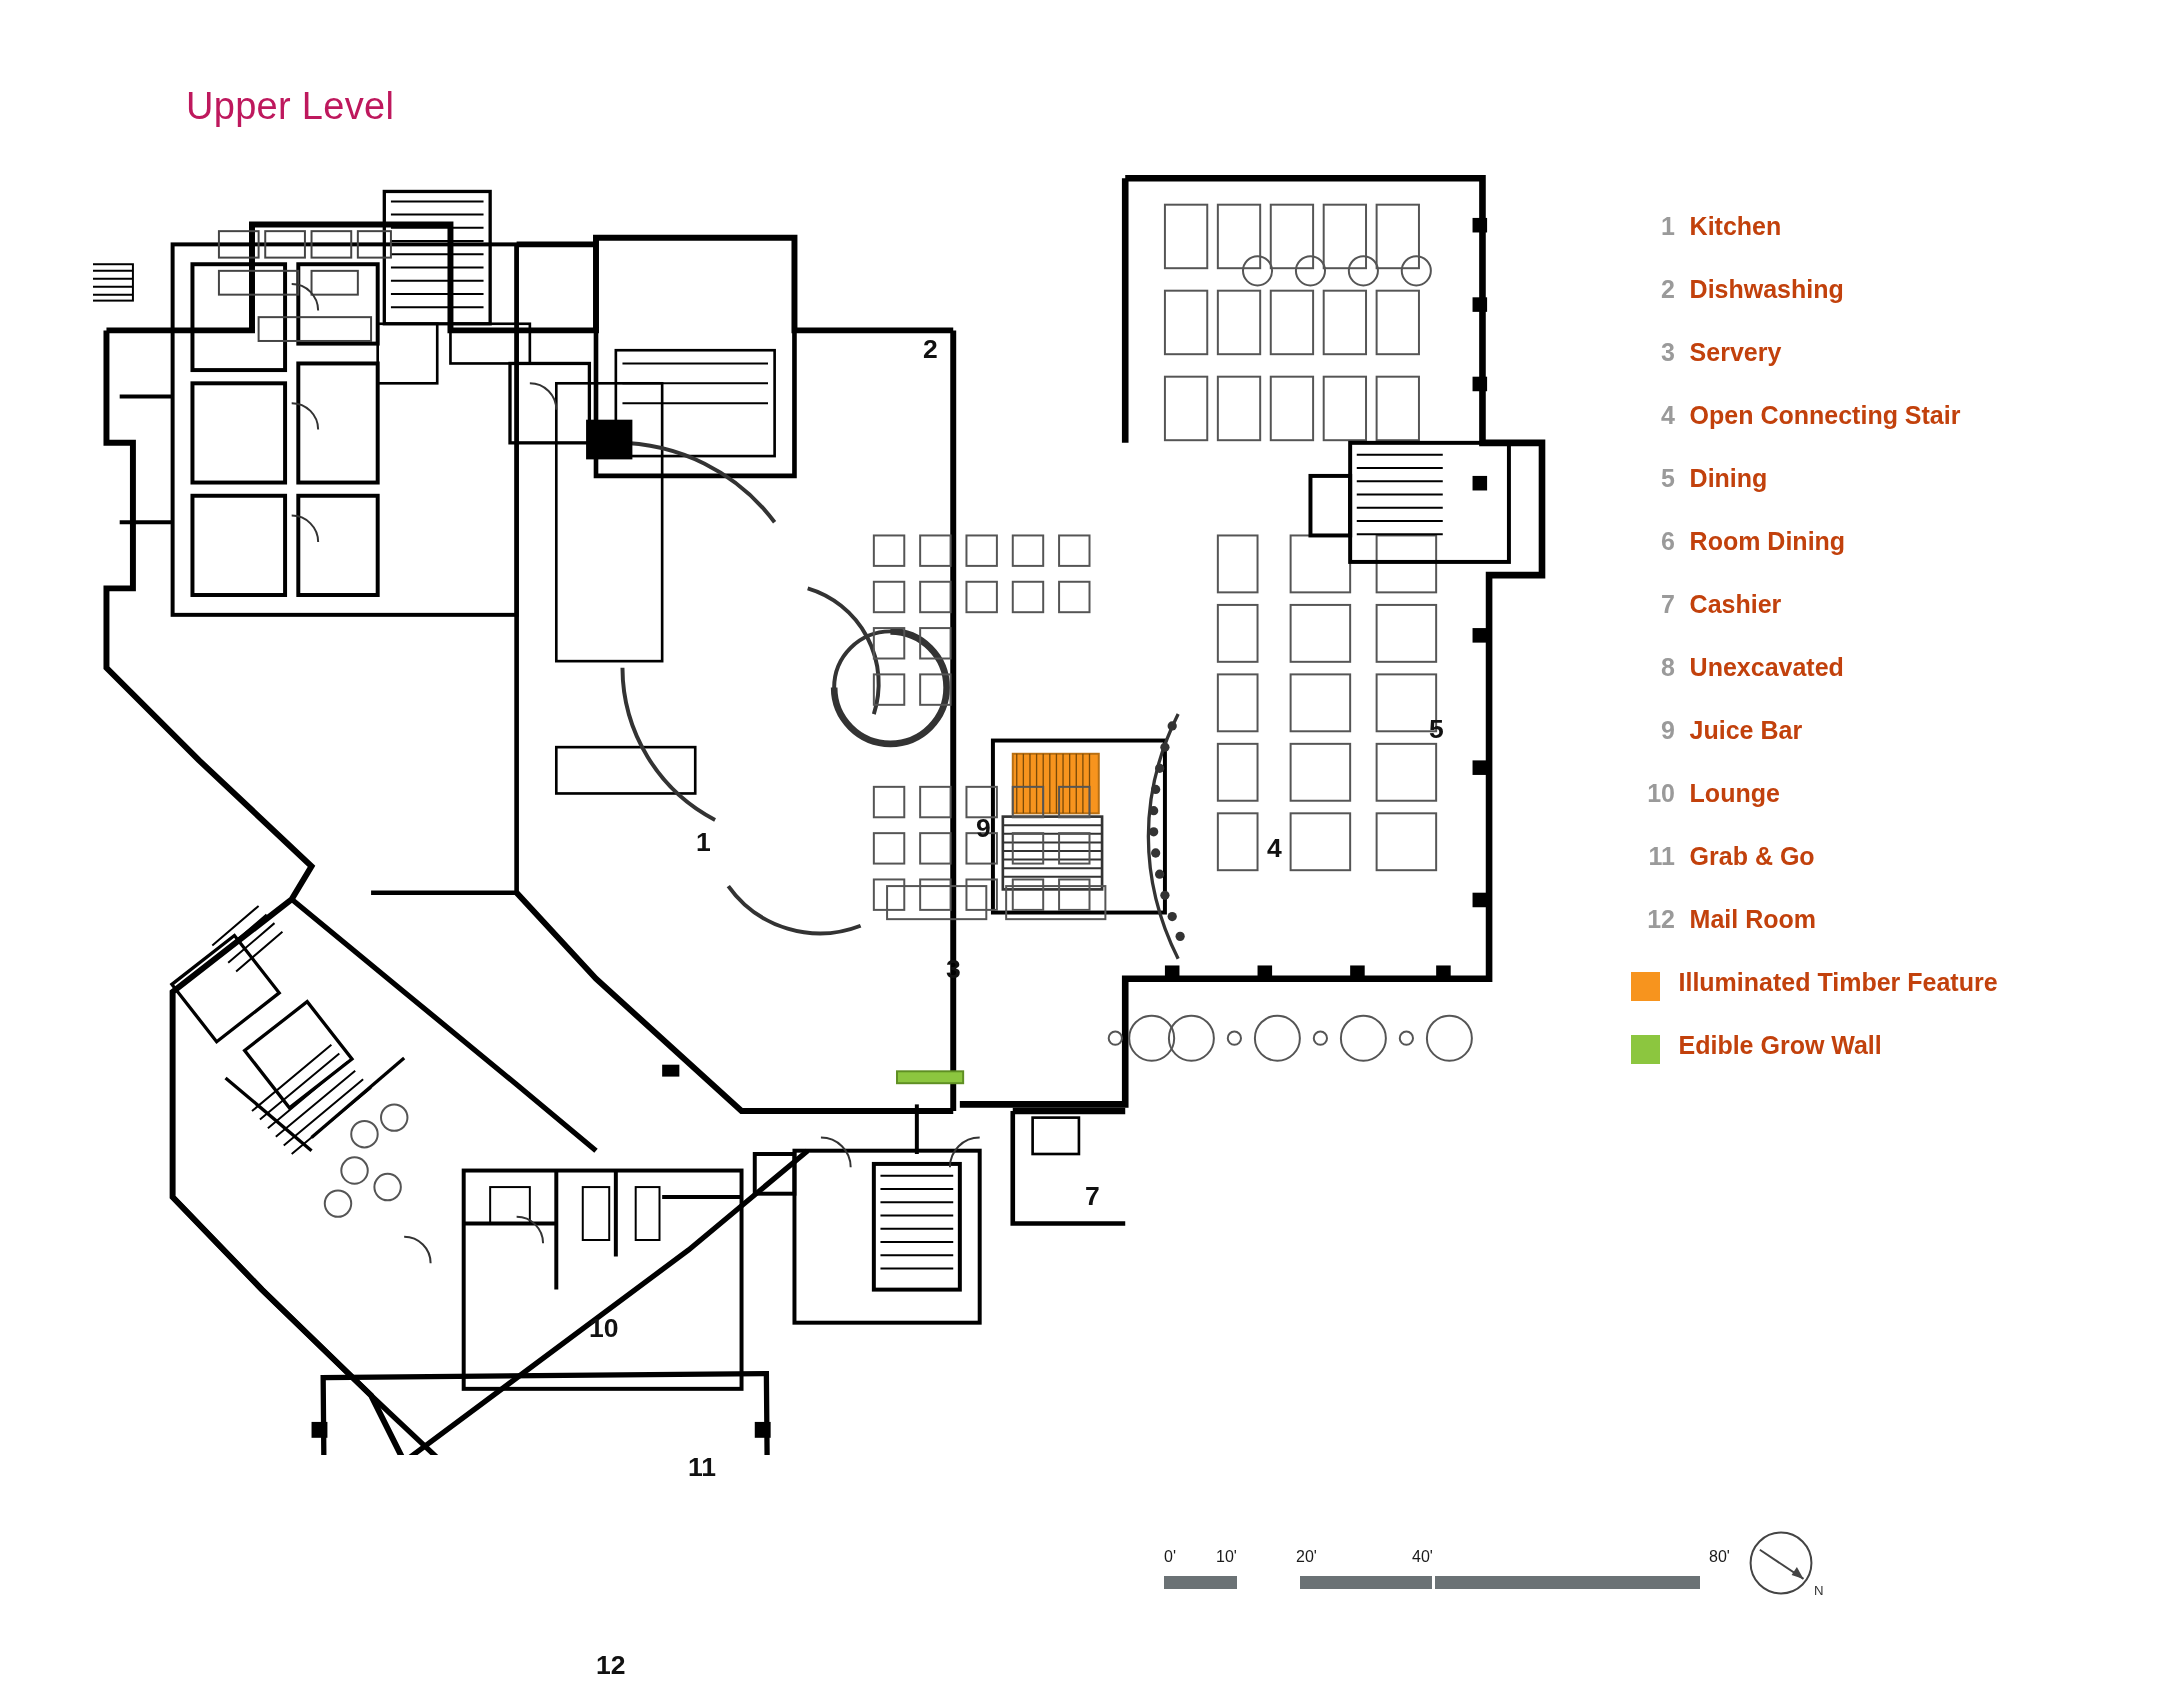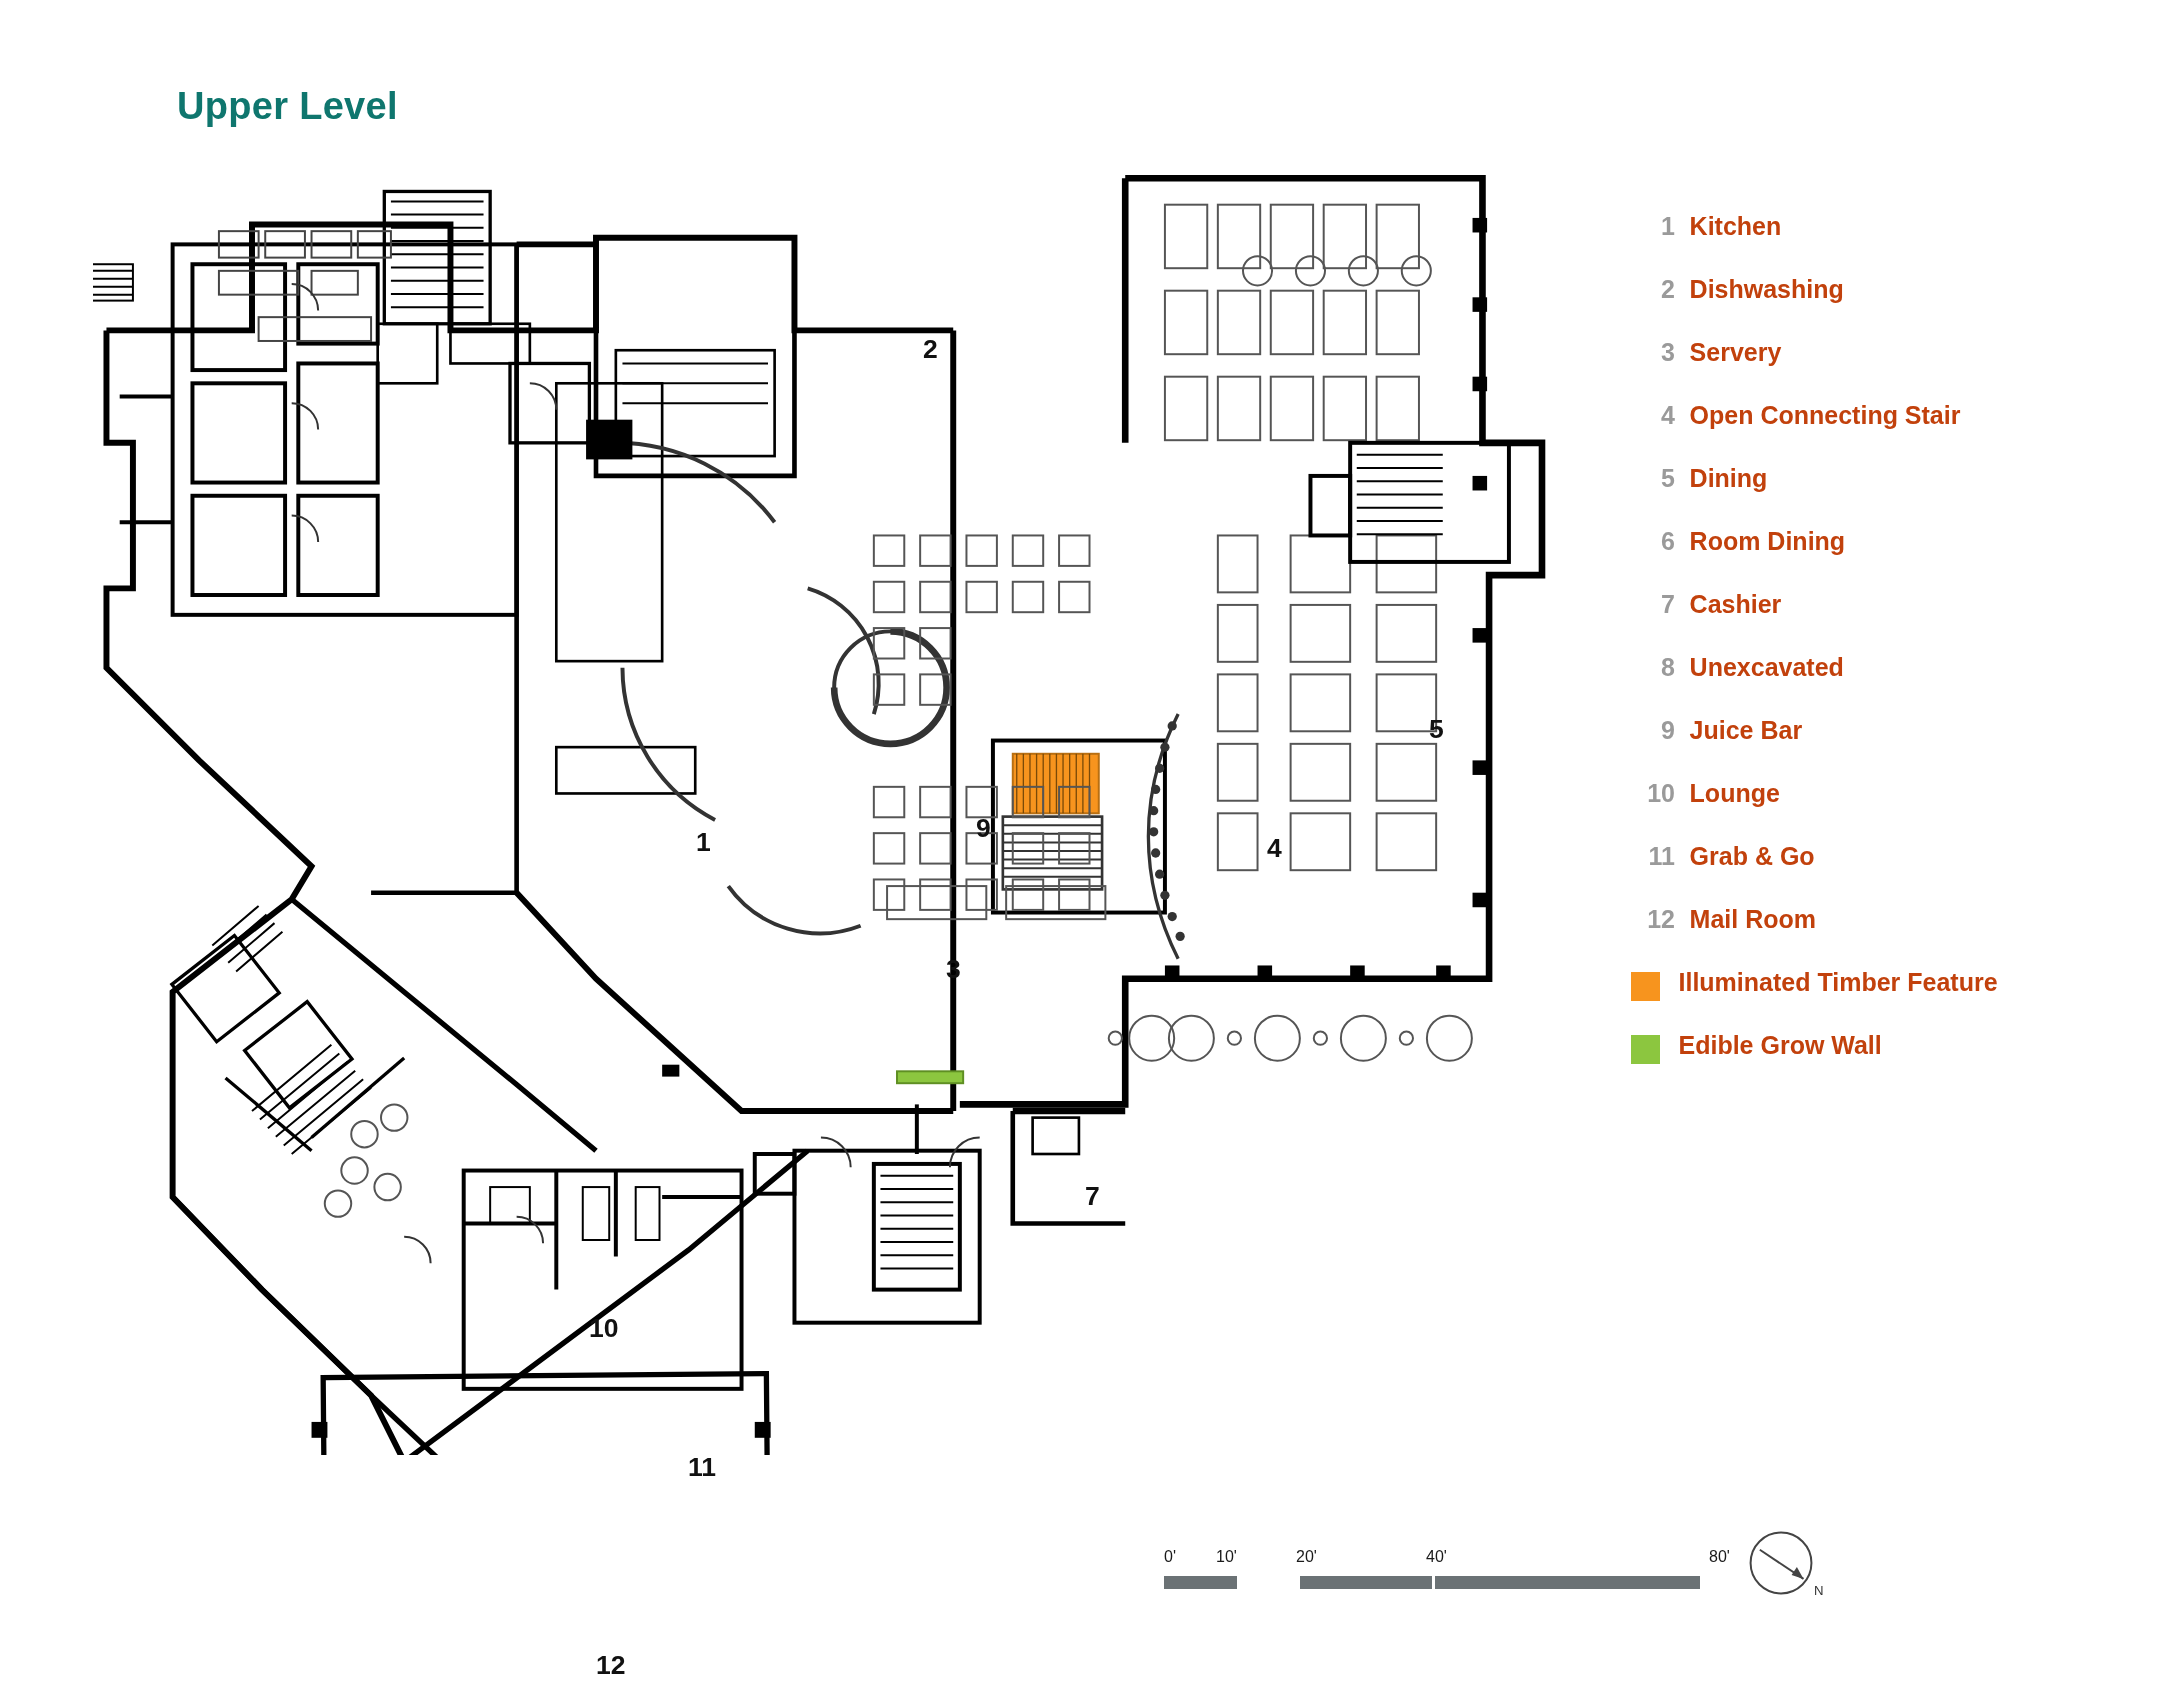--- a/index.html
+++ b/index.html
@@ -10,25 +10,25 @@
   body {
     width: 2183px;
     height: 1687px;
     position: relative;
     font-family: "Liberation Sans", sans-serif;
     overflow: hidden;
   }
 
   #page-title {
     position: absolute;
-    left: 177px;
+    left: 186px;
     top: 85px;
     font-size: 38px;
-    font-weight: bold;
-    color: #0f766e;
+    font-weight: normal;
+    color: #be185d;
     letter-spacing: 0.3px;
   }
 
   
   #legend {
     position: absolute;
     left: 1614px;
     top: 212px;
     width: 503px;
   }
@@ -495,21 +495,21 @@
   <div class="legend-row swatch-row">
     <div class="legend-swatch" style="background:#8CC63F"></div>
     <div class="legend-label">Edible Grow Wall</div>
   </div>
 </div>
 
 <div id="scalebar">
   <div class="sb-tick" style="left:0px">0'</div>
   <div class="sb-tick" style="left:52px">10'</div>
   <div class="sb-tick" style="left:132px">20'</div>
-  <div class="sb-tick" style="left:262px">40'</div>
+  <div class="sb-tick" style="left:248px">40'</div>
   <div class="sb-tick" style="left:545px">80'</div>
   <div class="sb-seg" style="left:0px;width:73px"></div>
   <div class="sb-seg" style="left:136px;width:132px"></div>
   <div class="sb-seg" style="left:271px;width:265px"></div>
 </div>
 
 <div id="compass">
   <svg width="86" height="86" viewBox="0 0 130 130" xmlns="http://www.w3.org/2000/svg">
     <circle cx="62" cy="62" r="46" fill="none" stroke="#444" stroke-width="3"></circle>
     <path d="M30 42 L96 86" stroke="#444" stroke-width="3" fill="none"></path>

